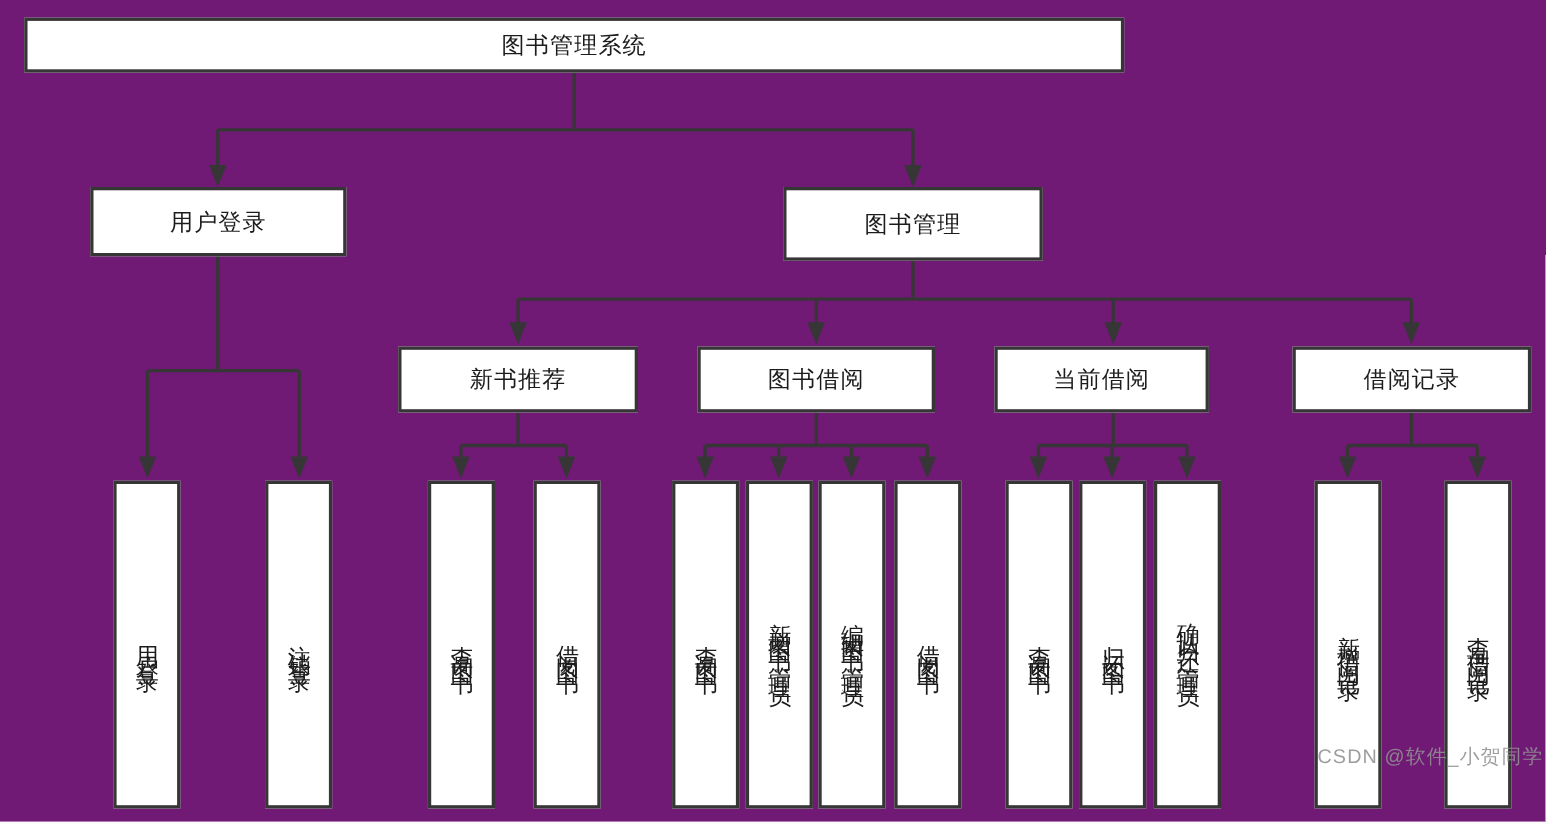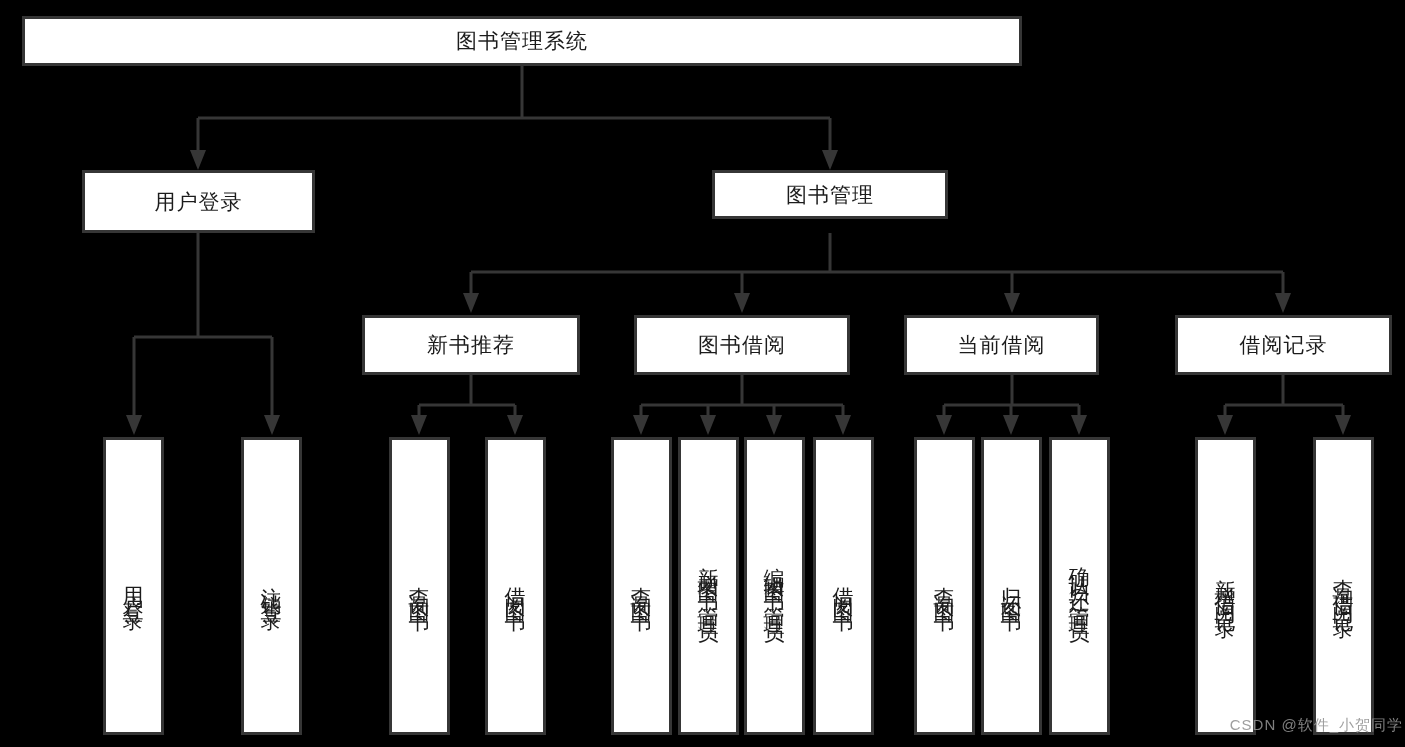--- a/index.html
+++ b/index.html
@@ -5,21 +5,21 @@
   * { margin: 0; padding: 0; box-sizing: border-box; }
   html, body { background: #ffffff; }
   body {
     font-family: "Liberation Sans", "DejaVu Sans", sans-serif;
     color: #1c1c1c;
   }
   .stage {
     position: relative;
     width: 1405px;
     height: 747px;
-    background: #000000;
+    background: #701a75;
     overflow: hidden;
   }
   .connectors {
     position: absolute;
     left: 0; top: 0;
     width: 1405px; height: 747px;
   }
   .node {
     position: absolute;
     background: #ffffff;
@@ -33,40 +33,40 @@
   .vbox {
     writing-mode: vertical-rl;
     font-size: 21px;
     letter-spacing: 8px;
     line-height: 1;
   }
   
   .n-root   { left: 22px;  top: 16px;  width: 1000px; height: 50px; }
   
   .n-login  { left: 82px;  top: 170px; width: 233px; height: 63px; }
-  .n-mgmt   { left: 712px; top: 170px; width: 236px; height: 49px; }
+  .n-mgmt   { left: 712px; top: 170px; width: 236px; height: 67px; }
   
   .n-l3a { left: 362px;  top: 315px; width: 218px; height: 60px; }
   .n-l3b { left: 634px;  top: 315px; width: 216px; height: 60px; }
   .n-l3c { left: 904px;  top: 315px; width: 195px; height: 60px; }
   .n-l3d { left: 1175px; top: 315px; width: 217px; height: 60px; }
   
   .leaf { top: 437px; width: 61px; height: 298px; }
   .lf-1a { left: 103px; }  .lf-1b { left: 241px; }
   .lf-2a { left: 389px; }  .lf-2b { left: 485px; }
   .lf-3a { left: 611px; }  .lf-3b { left: 678px; }
   .lf-3c { left: 744px; }  .lf-3d { left: 813px; }
   .lf-4a { left: 914px; }  .lf-4b { left: 981px; }
   .lf-4c { left: 1049px; }
   .lf-5a { left: 1195px; } .lf-5b { left: 1313px; }
   .watermark {
     position: absolute;
     right: 2px;
-    top: 716px;
-    font-size: 15px;
+    top: 676px;
+    font-size: 18px;
     color: rgba(145, 145, 145, 0.88);
     letter-spacing: 1px;
     white-space: nowrap;
   }
 </style>
 </head>
 <body>
 
 <div class="stage">
 

